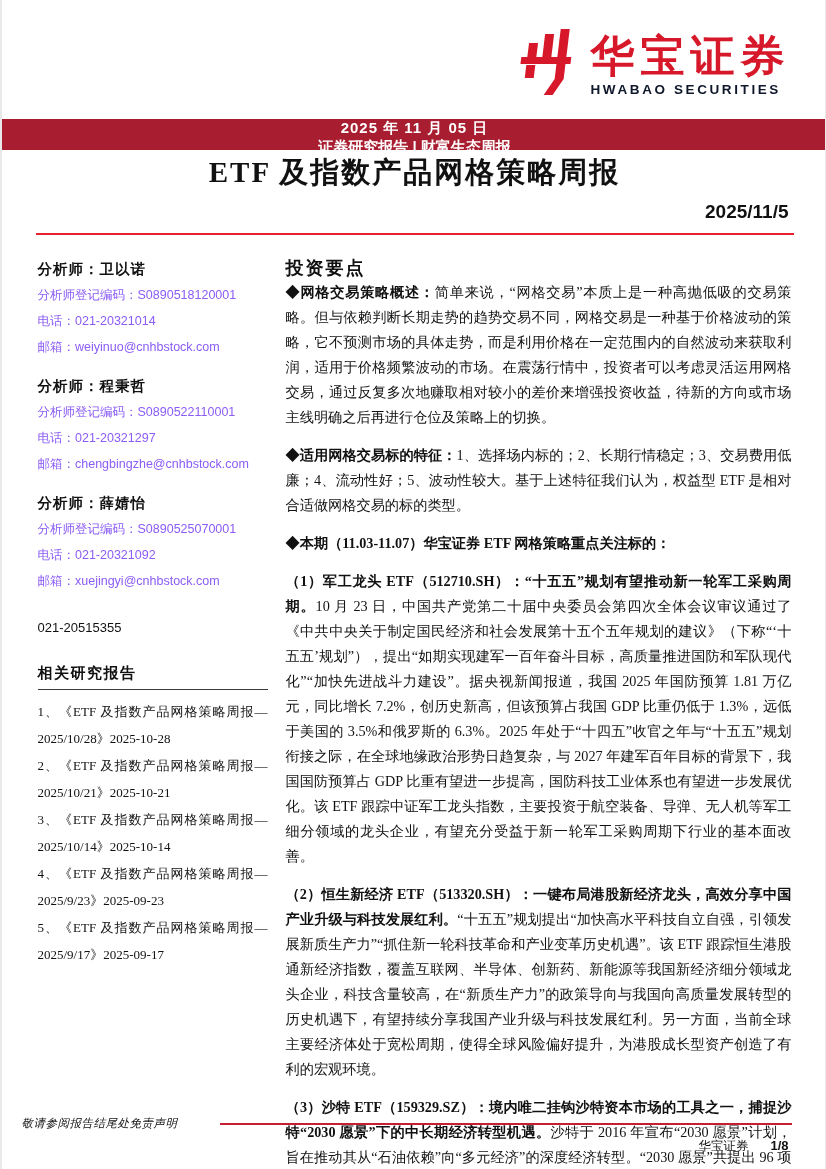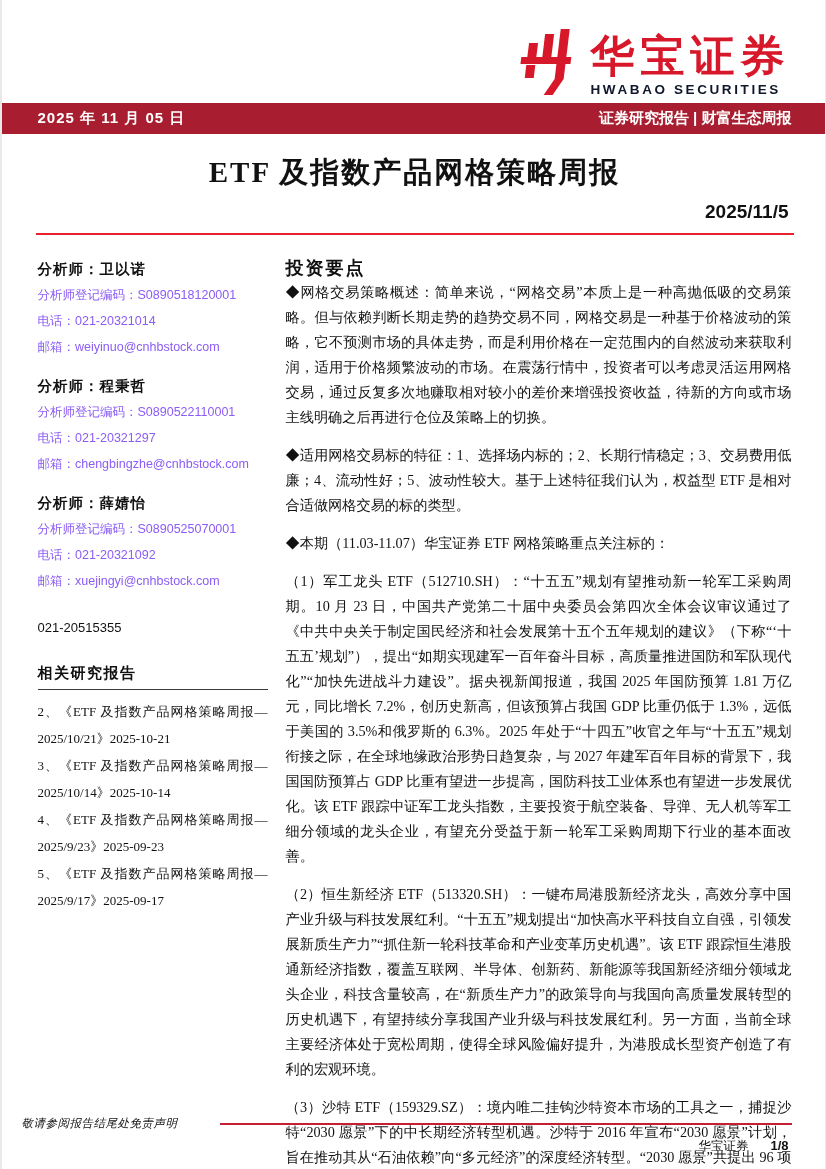--- a/index.html
+++ b/index.html
@@ -19,25 +19,26 @@
   .logo-cn {
     color:#d7182a; font-size:44px; font-weight:bold; line-height:1.05;
     letter-spacing:6px; font-family:"Liberation Serif", serif;
   }
   .logo-en {
     color:#0f172a; font-size:13.5px; font-weight:bold; letter-spacing:2.6px;
     font-family:"Liberation Sans", sans-serif; margin-top:2px;
   }
   
   .band {
-    position:absolute; top:103px; left:0; width:826px; height:31px;
+    position:absolute; top:119px; left:0; width:826px; height:31px;
     background:#a81e30; color:#ffffff;
     display:flex; align-items:center; justify-content:space-between;
     padding:0 36px; font-weight:bold; font-size:15px;
     font-family:"Liberation Sans", sans-serif;
+    flex-direction:column;
   }
   .band .date { letter-spacing:1px; }
   
   .doc-title {
     position:absolute; top:153px; left:0; width:826px; text-align:center;
     font-size:29px; font-weight:bold; letter-spacing:2px;
     font-family:"Liberation Serif", serif;
   }
   .doc-date {
     position:absolute; top:201px; right:36px;
@@ -63,21 +64,21 @@
   .sales-label { font-size:14.5px; font-weight:bold; line-height:26px; letter-spacing:1px; }
   .sales-phone { font-family:"Liberation Sans", sans-serif; font-size:13px; line-height:24px; }
   .related-heading {
     font-size:15px; font-weight:bold; letter-spacing:1.5px;
     padding-bottom:6px; border-bottom:1.5px solid #3a3a3a; margin-bottom:8px;
   }
   .related-item { font-size:13px; line-height:27px; text-align:justify; }
   
   .main-heading { font-size:18px; font-weight:bold; letter-spacing:2px; }
   .para { font-size:14.2px; line-height:25px; text-align:justify; margin-bottom:13px; }
-  .para .lead { font-weight:normal; }
+  .para .lead { font-weight:bold; }
   
   .footer-disclaimer {
     position:absolute; left:20px; top:1116px; font-size:11.5px;
     font-style:italic; letter-spacing:0.5px;
   }
   .footer-rule {
     position:absolute; left:218px; top:1123px; width:572px; height:1.6px;
     background:#c22033;
   }
   .footer-right {
@@ -141,20 +142,21 @@
         <div class="meta-line"><span>电话：</span><span class="latin">021-20321092</span></div>
         <div class="meta-line"><span>邮箱：</span><span class="latin">xuejingyi@cnhbstock.com</span></div>
       </div>
 
       <div class="sales-block">
         <div class="sales-phone">021-20515355</div>
       </div>
 
       <div class="related">
         <div class="related-heading">相关研究报告</div>
+        <div class="related-item">1、《ETF 及指数产品网格策略周报—2025/10/28》2025-10-28</div>
         <div class="related-item">2、《ETF 及指数产品网格策略周报—2025/10/21》2025-10-21</div>
         <div class="related-item">3、《ETF 及指数产品网格策略周报—2025/10/14》2025-10-14</div>
         <div class="related-item">4、《ETF 及指数产品网格策略周报—2025/9/23》2025-09-23</div>
         <div class="related-item">5、《ETF 及指数产品网格策略周报—2025/9/17》2025-09-17</div>
       </div>
     </div>
 
     <div class="main">
       <div class="main-heading">投资要点</div>
 

